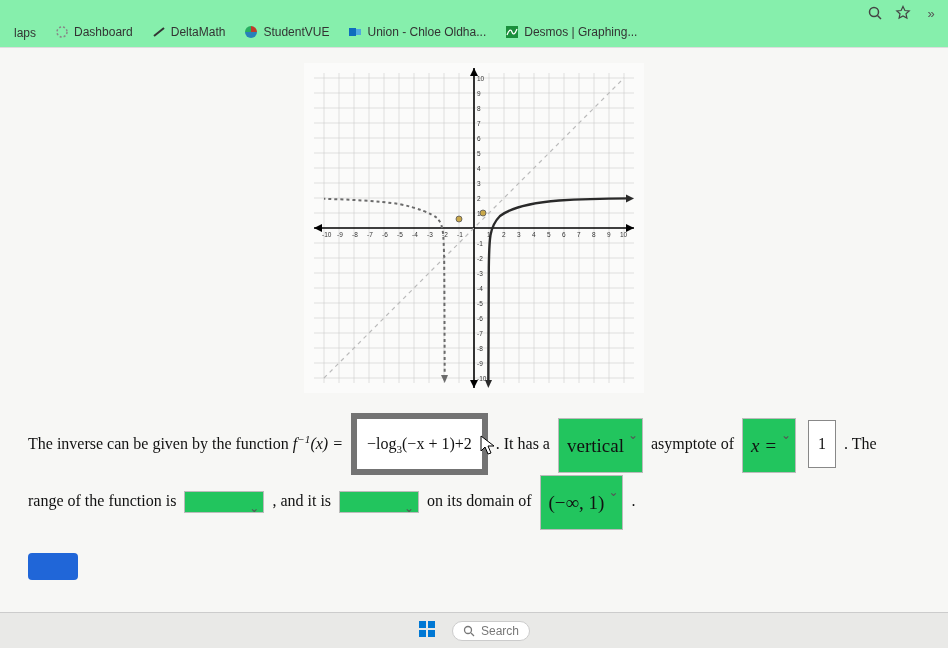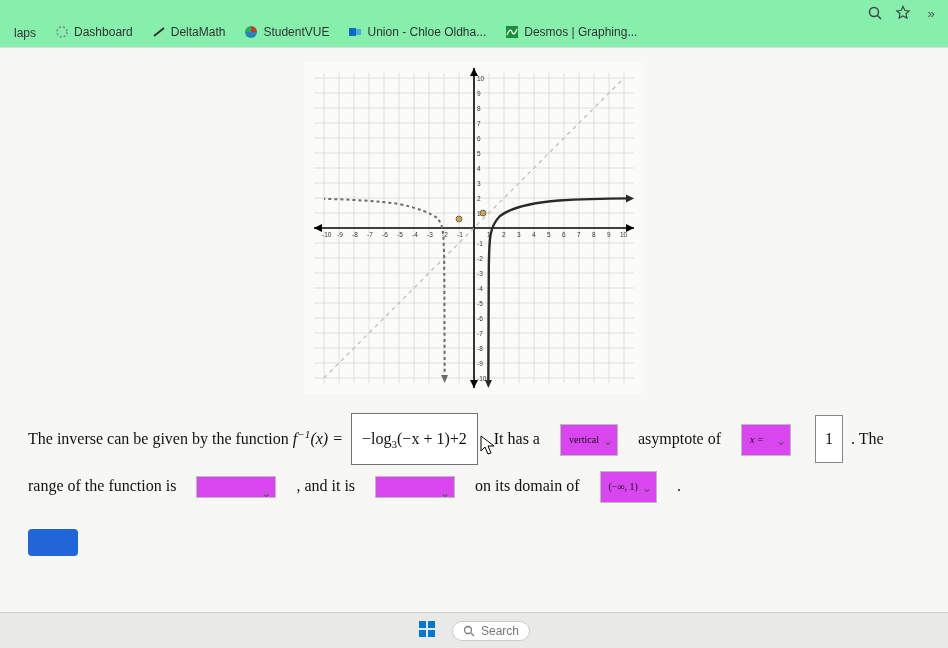--- a/index.html
+++ b/index.html
@@ -8,23 +8,23 @@
     .bookmark { display:flex; align-items:center; gap:4px; font-size:12px; color:#333; padding:3px 6px; border-radius:4px; cursor:pointer; }
     .bm-icon { width:16px; height:16px; display:flex; align-items:center; justify-content:center; font-size:12px; }
     .top-right { position:absolute; right:8px; top:4px; display:flex; align-items:center; gap:10px; }
     .tr-icon { width:18px; height:18px; color:#555; cursor:pointer; display:flex; align-items:center; justify-content:center; }
     .content { padding:10px 20px 0 20px; }
     .graph-wrap { display:flex; justify-content:center; padding:5px 0 15px 0; }
     .answer-row { font-size:14px; color:#444; padding:10px 0 20px 8px; }
     .answer-lbl { font-weight:700; color:#222; font-size:15px; margin-right:8px; }
     .attempt { font-size:12px; color:#666; }
     .sentence { font-size:16px; color:#111; line-height:2.6; padding:5px 8px; font-family: Georgia, 'Times New Roman', serif; }
-    .mbox { display:inline-block; border:1px solid #737373; background:#fff; padding:4px 10px; margin:0 4px; font-family: Georgia, serif; }
+    .mbox { display:inline-block; border:6px solid #737373; background:#fff; padding:4px 10px; margin:0 4px; font-family: Georgia, serif; }
     .sbox { display:inline-block; border:1px solid #888; background:#fff; padding:2px 8px; margin:0 4px; min-width:28px; text-align:center; font-family: Georgia, serif; }
-    .dd { display:inline-block; border:1px solid #bbb; background:#d946ef; padding:2px 18px 2px 8px; margin:0 16px; position:relative; font-size:10px; min-width:50px; min-height:22px; vertical-align:middle; }
+    .dd { display:inline-block; border:1px solid #bbb; background:#22c55e; padding:2px 18px 2px 8px; margin:0 4px; position:relative; font-size:19px; min-width:50px; min-height:22px; vertical-align:middle; }
     .dd::after { content:"⌄"; position:absolute; right:4px; top:1px; color:#555; font-size:12px; }
     .dd.wide { min-width:80px; }
     .math { font-family: Georgia, 'Times New Roman', serif; font-style:italic; }
     .cursor-arrow { position:absolute; left:480px; top:435px; pointer-events:none; }
     .btn-blue { display:inline-block; background:#2066d8; color:#fff; padding:6px 14px; border-radius:4px; font-size:13px; margin-top:18px; margin-left:8px; }
     .taskbar { position:absolute; left:0; right:0; bottom:0; height:36px; background:#e9e9e7; border-top:1px solid #ccc; display:flex; align-items:center; justify-content:center; gap:16px; }
     .search { display:flex; align-items:center; background:#fff; border:1px solid #ccc; border-radius:16px; padding:2px 10px; font-size:12px; color:#777; gap:6px; }
     sub { font-size:0.7em; }
     sup { font-size:0.7em; }
   </style>

